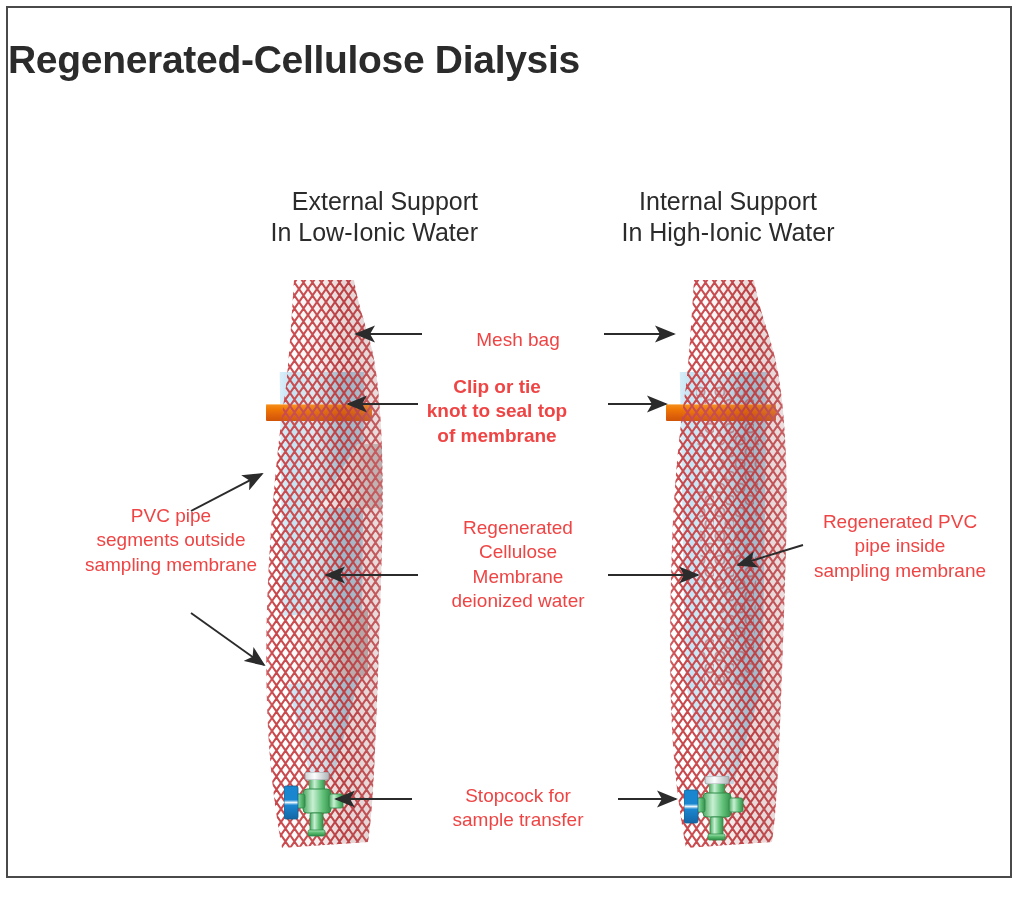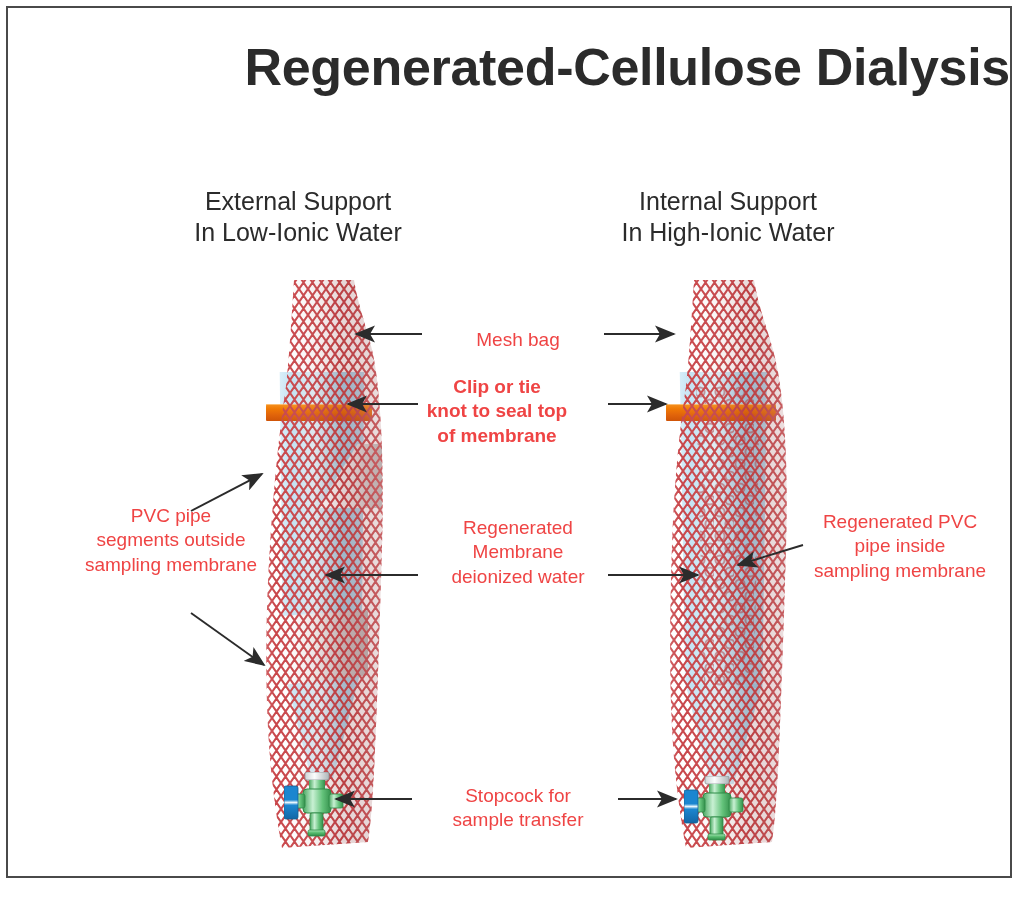--- a/index.html
+++ b/index.html
@@ -6,29 +6,29 @@
   body{width:1028px;height:910px;font-family:"Liberation Sans",sans-serif;}
 
   #frame{
     position:absolute;left:6px;top:6px;width:1006px;height:872px;
     background:#ffffff;border:2px solid #4a4a4a;box-sizing:border-box;
     overflow:hidden;
   }
 
   
   #title{
-    position:absolute;left:0;top:28px;width:100%;text-align:right;
-    font-size:52px;font-weight:bold;color:#2b2b2b;line-height:1.22;
+    position:absolute;left:0;top:28px;width:100%;text-align:left;
+    font-size:39px;font-weight:bold;color:#2b2b2b;line-height:1.22;
     letter-spacing:-0.3px;
   }
   .subtitle{
     position:absolute;text-align:center;font-size:25px;color:#2b2b2b;
     line-height:1.22;
   }
-  #sub-left{left:110px;top:178px;width:360px;}
+  #sub-left{left:110px;top:178px;width:360px;text-align:right;}
   #sub-right{left:540px;top:178px;width:360px;}
 
   
   .anno{position:absolute;font-size:19px;color:#ef4444;line-height:1.28;text-align:center;}
   #anno-mesh{left:420px;top:320px;width:180px;}
   #anno-clip{left:394px;top:367px;width:190px;font-weight:bold;}
   #anno-membrane{left:415px;top:508px;width:190px;}
   #anno-stopcock{left:410px;top:776px;width:200px;}
   #anno-left{left:48px;top:496px;width:230px;text-align:center;}
   #anno-right{left:782px;top:502px;width:220px;text-align:center;}
@@ -299,20 +299,21 @@
   </div>
 
   <div class="anno" id="anno-clip">
     <div>Clip or tie</div>
     <div>knot to seal top</div>
     <div>of membrane</div>
   </div>
 
   <div class="anno" id="anno-membrane">
     <div>Regenerated</div>
+    <div>Cellulose</div>
     <div>Membrane</div>
     <div>deionized water</div>
   </div>
 
   <div class="anno" id="anno-stopcock">
     <div>Stopcock for</div>
     <div>sample transfer</div>
   </div>
 
   <div class="anno" id="anno-left">

